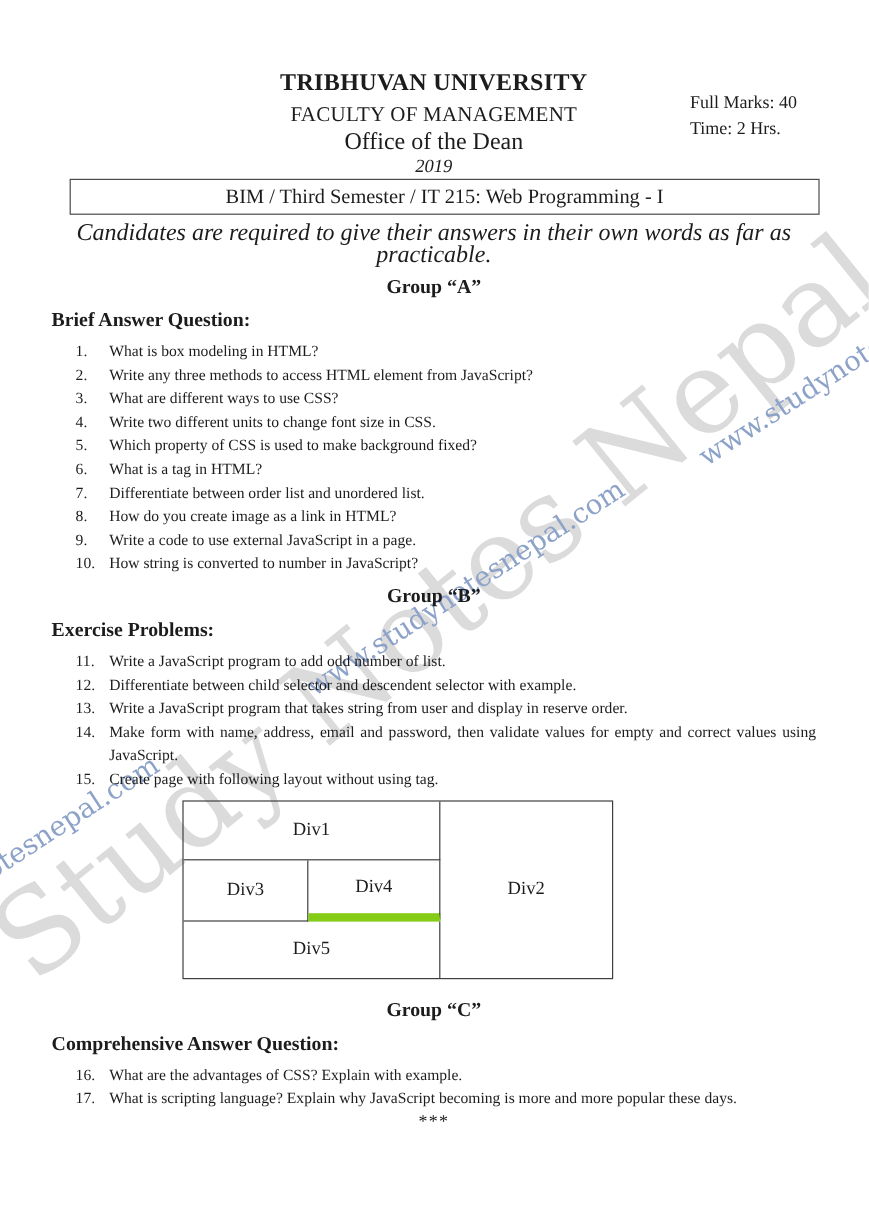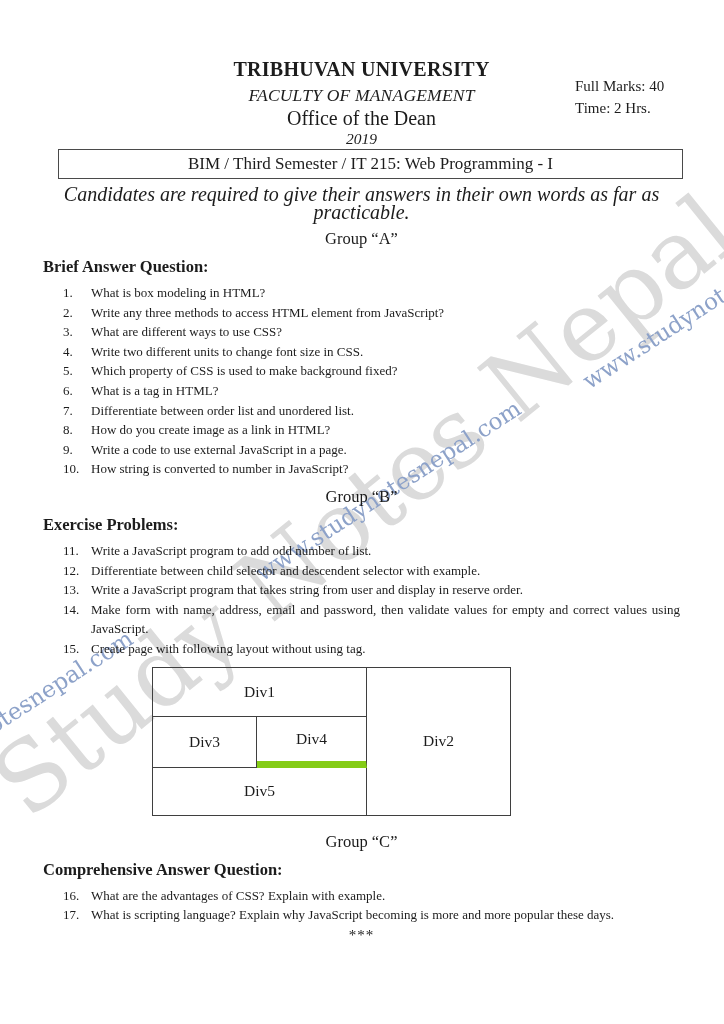--- a/index.html
+++ b/index.html
@@ -25,32 +25,32 @@
   .wm-url-a { left:258px; top:562px; }
   .wm-url-b { left:585px; top:370px; }
   .wm-url-c { left:-130px; top:792px; }
 
   
   .content { position:absolute; inset:0; z-index:1; padding:58px 44px 0 43px; box-sizing:border-box; }
 
   .marks { position:absolute; left:575px; top:75px; font-size:15px; line-height:22px; }
 
   .uni-title   { margin:0; text-align:center; font-size:20px;  line-height:23px; font-weight:bold; letter-spacing:.3px; }
-  .faculty     { margin:4px 0 0 0; text-align:center; font-size:17.5px; line-height:21px; font-weight:normal; letter-spacing:.2px;font-style:italic; }
+  .faculty     { margin:4px 0 0 0; text-align:center; font-size:17.5px; line-height:21px; font-weight:normal; letter-spacing:.2px; }
   .office      { margin:3px 0 0 0; text-align:center; font-size:20px;   line-height:19px; }
   .year        { margin:2px 0 0 0; text-align:center; font-size:15.5px; line-height:17px;font-style:italic; }
 
   .course-box  {
     margin:2px -3px 0 15px; height:28px; line-height:28px;
     border:1.5px solid #4a4a4a; text-align:center; font-size:17px;
   }
 
   .instruction { margin:6px 0 0 0; text-align:center; font-style:italic; font-size:20px; line-height:18px; }
 
-  .group-title   { margin:8px 0 0 0; text-align:center; font-weight:normal; font-size:16.5px; line-height:20px; }
+  .group-title   { margin:8px 0 0 0; text-align:center; font-weight:bold; font-size:16.5px; line-height:20px; }
   .section-title { margin:8px 0 0 0; text-align:left;  font-weight:bold; font-size:16.5px; line-height:20px; }
 
   ol.qlist { list-style:none; margin:6px 0 0 0; padding:0; }
   li.q {
     position:relative; padding-left:48px; font-size:13px; line-height:19.6px;
     text-align:justify; counter-increment:q;
   }
   li.q::before { content:counter(q) "."; position:absolute; left:20px; }
 
   

